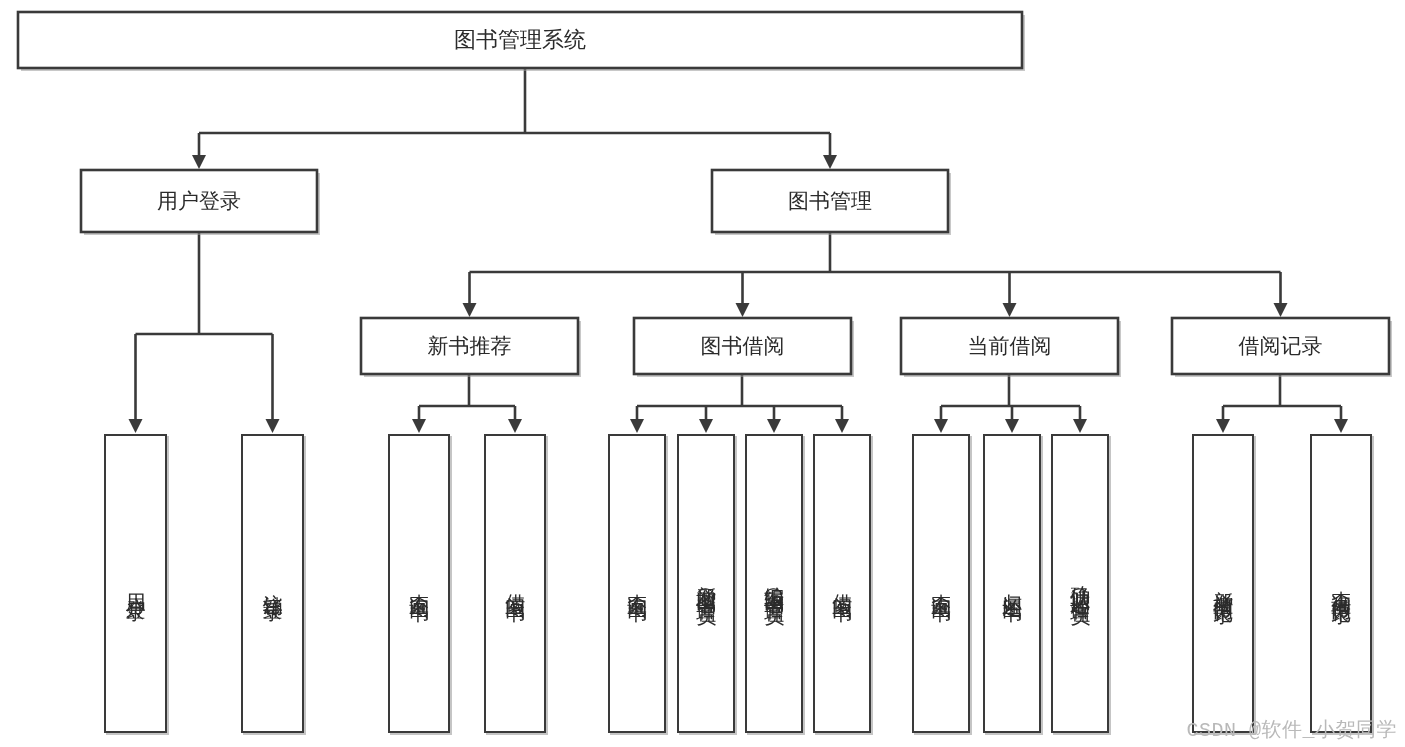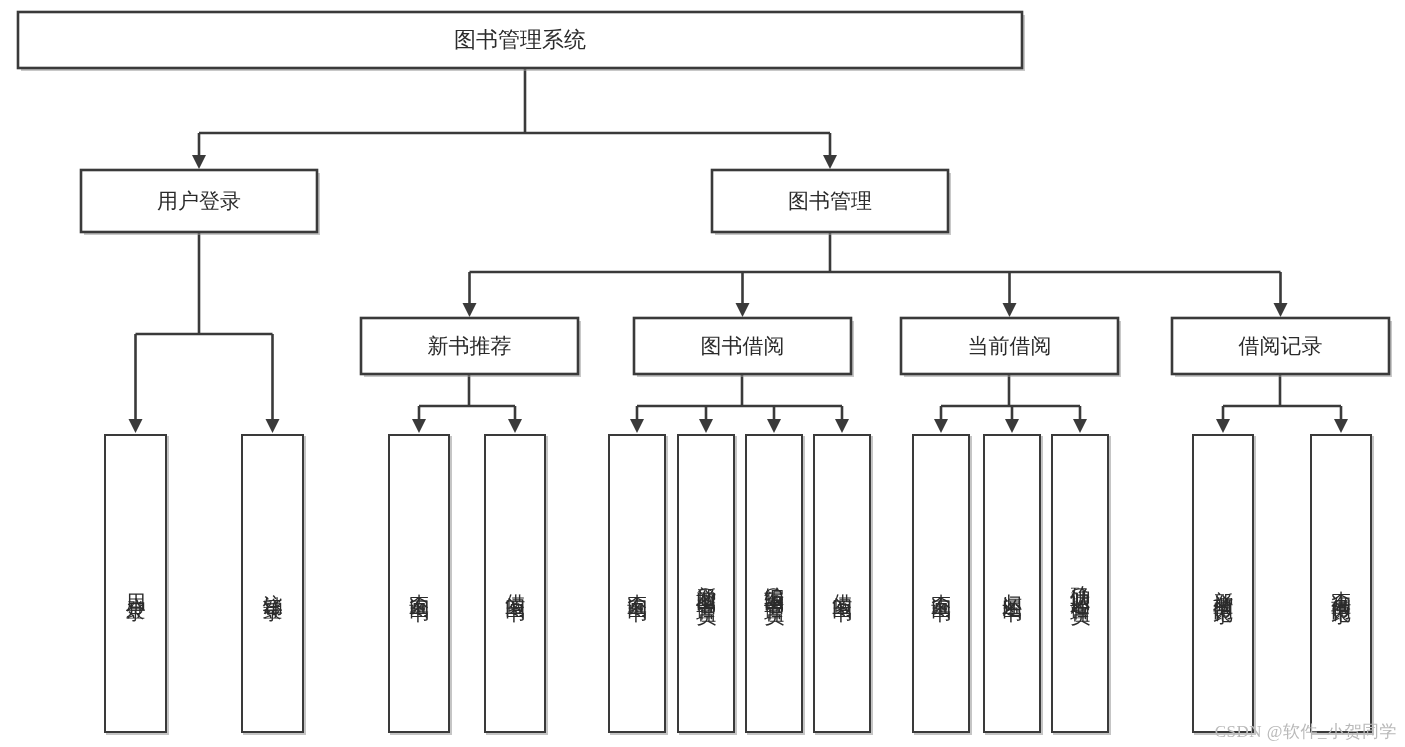--- a/index.html
+++ b/index.html
@@ -40,25 +40,25 @@
     line-height:1.18;
     letter-spacing:3px;
     color:#2b2b2b;
     white-space:nowrap;
     font-family:"Liberation Sans","DejaVu Sans",sans-serif;
     text-align:center;
   }
   .watermark{
     position:absolute;
     right:8px;bottom:4px;
-    font-size:17px;
+    font-size:20px;
     color:#b9b9b9;
     letter-spacing:.5px;
     white-space:nowrap;
-    font-family:Liberation Serif, serif;
+    font-family:Liberation Mono, monospace;
     pointer-events:none;
   }
 </style>
 </head>
 <body>
 
 <div id="diagram-root">
 
   <svg id="tree-svg" viewBox="0 0 1405 747" xmlns="http://www.w3.org/2000/svg">
     <g id="edges-layer">

